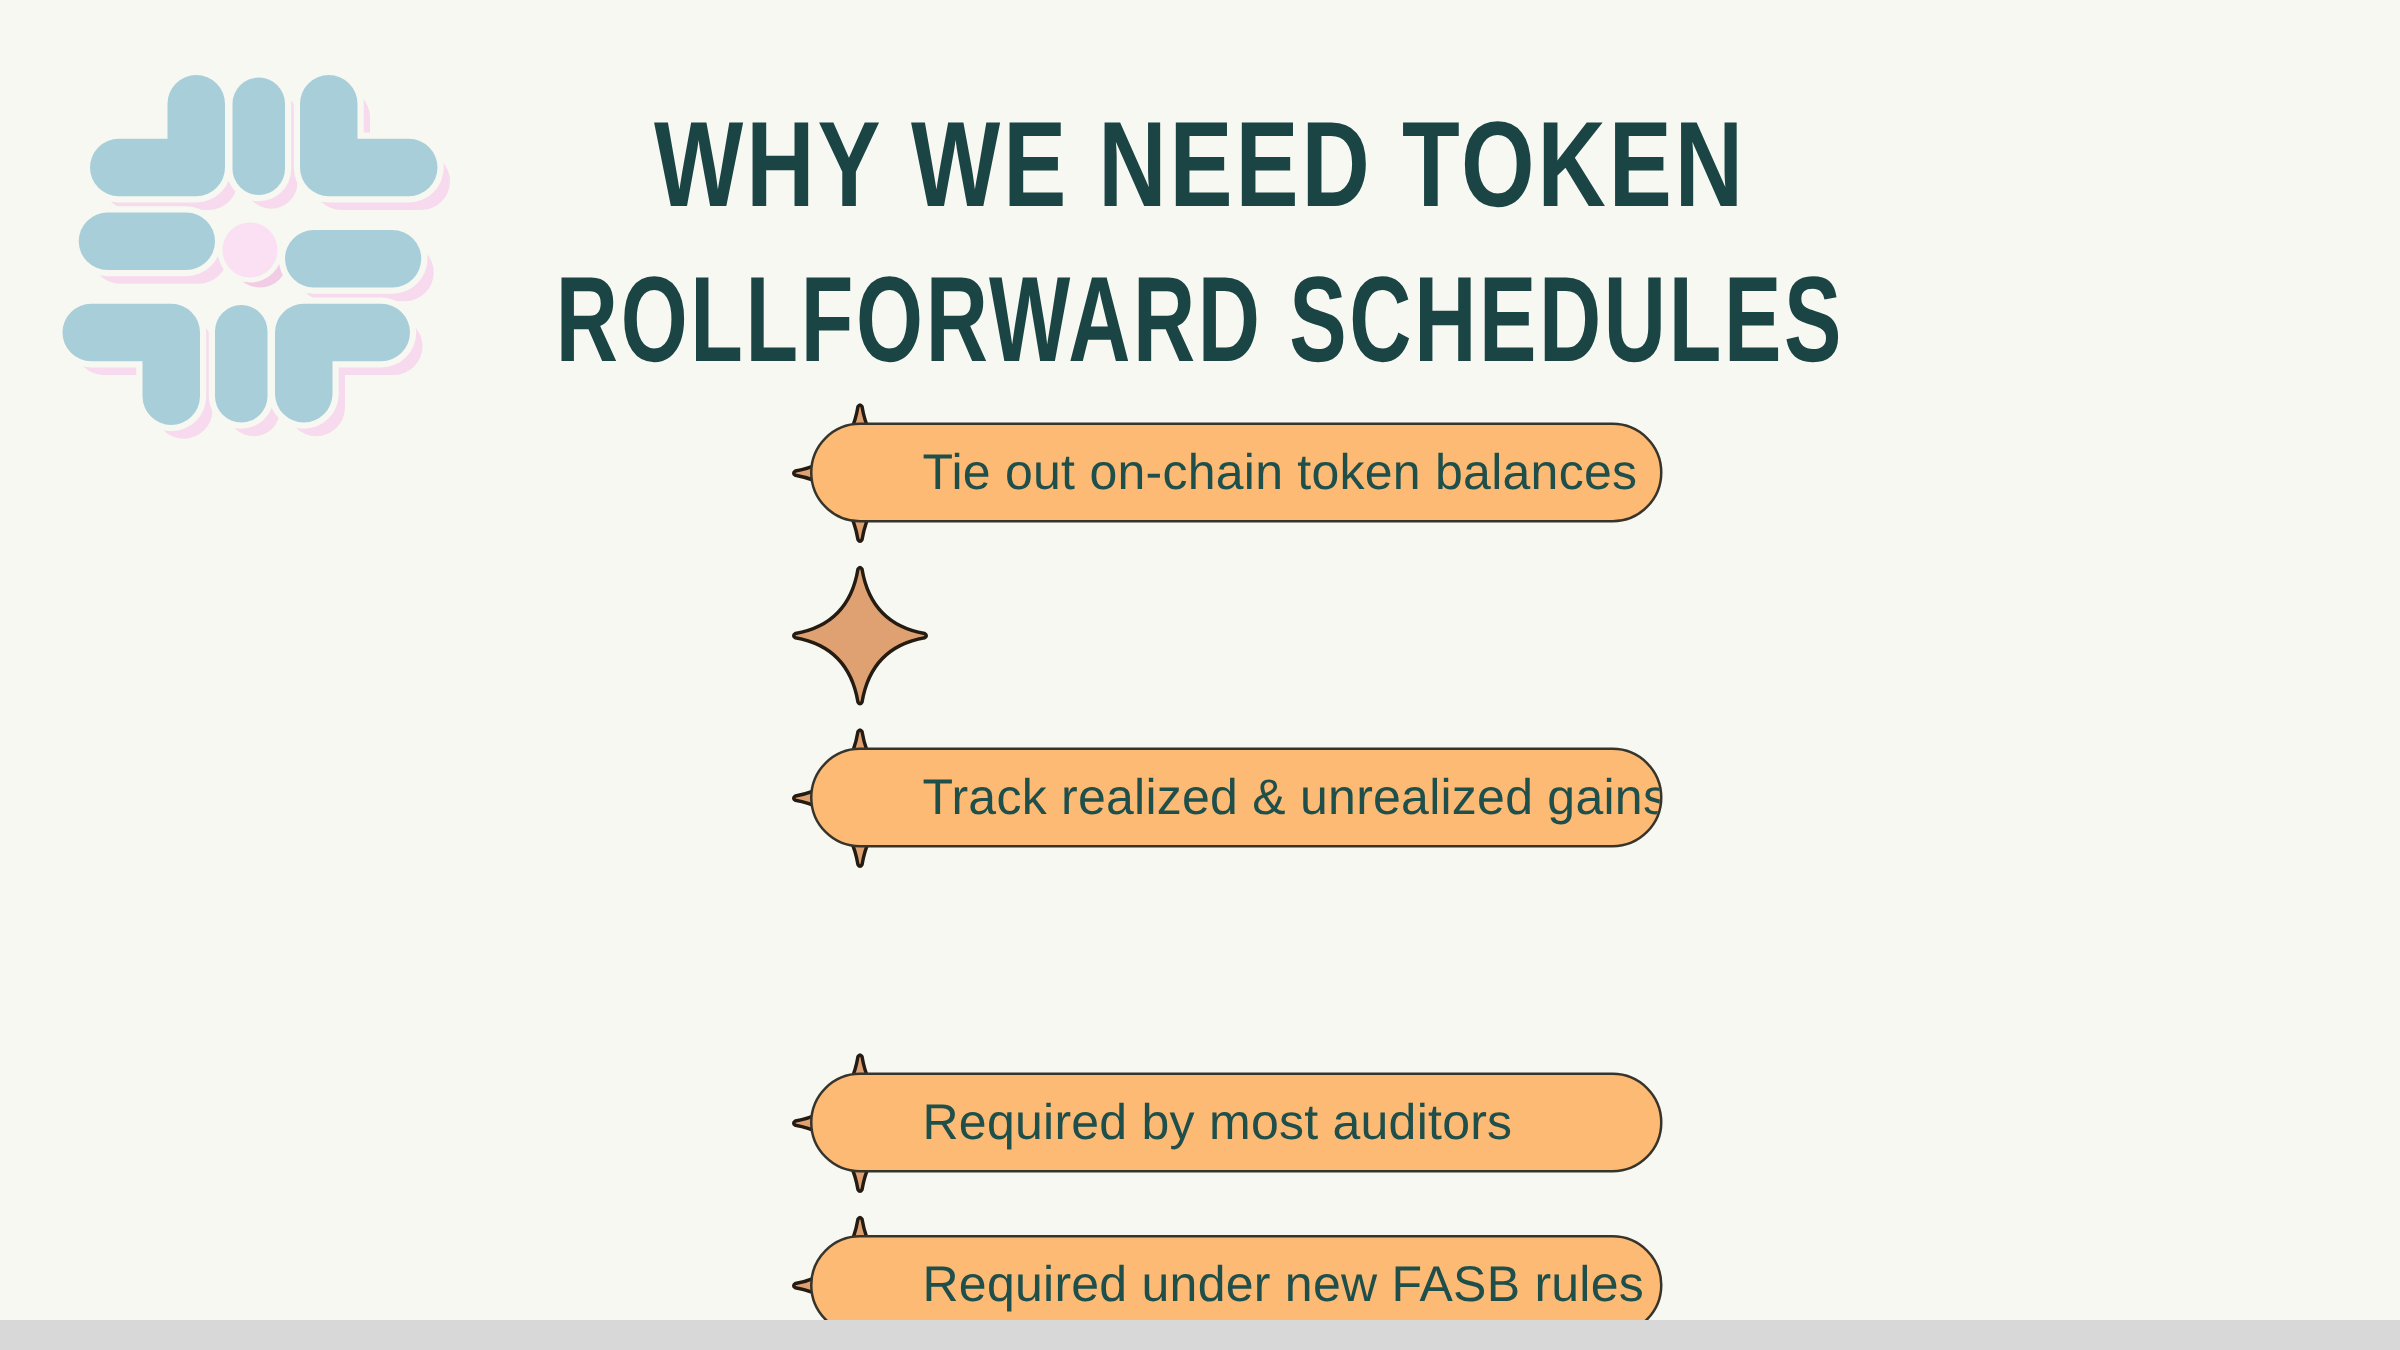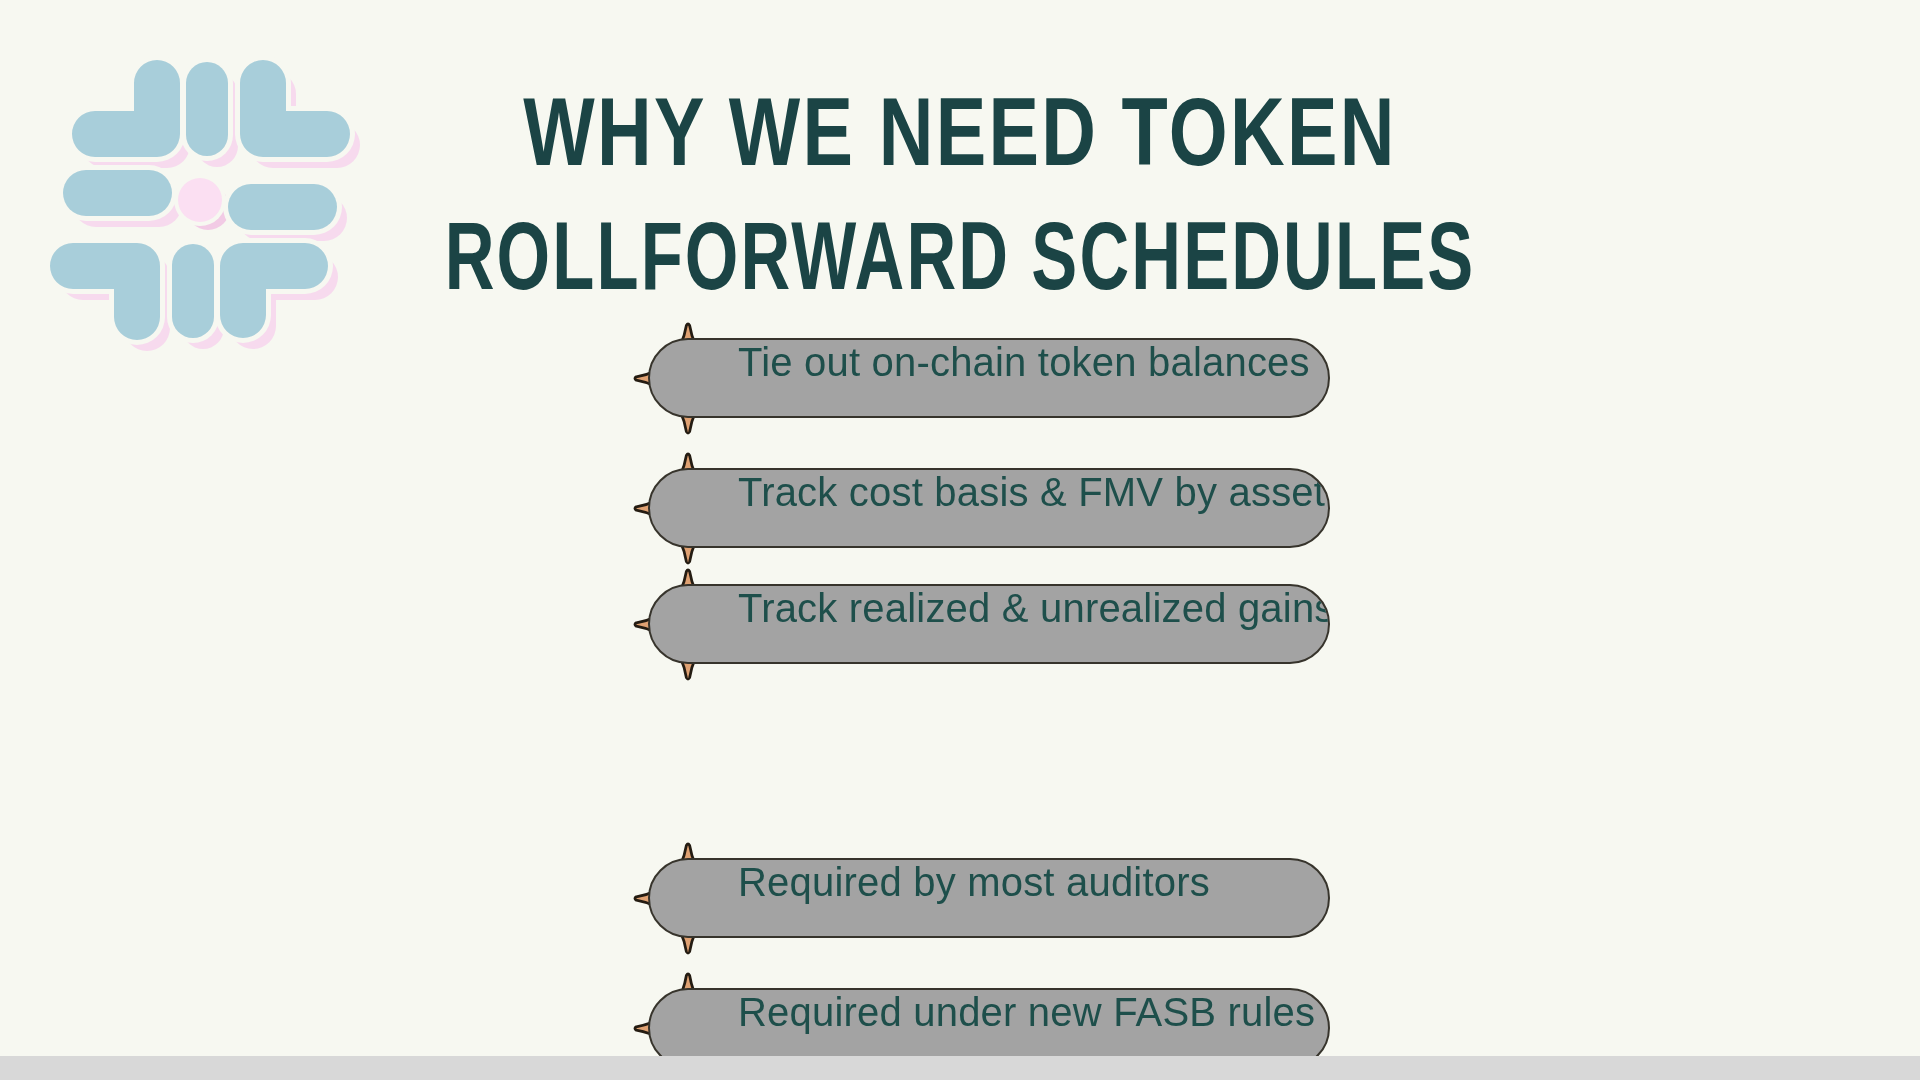--- a/index.html
+++ b/index.html
@@ -30,34 +30,34 @@
   .title-line.l1{transform:scaleX(0.78);}
   .title-line.l2{transform:scaleX(0.71);}
 
   
   .row{position:absolute;left:633px;width:712px;height:113px;}
   .row .star{position:absolute;left:0;top:0;width:110px;height:113px;}
   .pill{
     position:absolute;left:15px;top:16px;
     width:682px;height:80px;
     box-sizing:border-box;
-    background:#a3a3a3;
+    background:#fdba74;
     border:2.5px solid #37342C;
     border-radius:40px;
-    display:flex;
+    display:flex;align-items:center;
     padding-left:88px;
     overflow:hidden;
   }
   .pill span{
     font-size:40px;
     color:#1E4F4B;
     letter-spacing:0.2px;
     white-space:nowrap;
   }
-  .r0{top:322px;} .r1{top:452px;} .r2{top:568px;}
+  .r0{top:322px;} .r1{top:452px;} .r2{top:582px;}
   .r3{top:712px;} .r4{top:842px;} .r5{top:972px;}
 </style>
 </head>
 <body>
 
 <div class="canvas">
 
   <svg class="logo" viewBox="0 0 400 400" xmlns="http://www.w3.org/2000/svg">
 
     <g transform="translate(10,11)" stroke="#F7DAEE" stroke-width="46" stroke-linecap="round" stroke-linejoin="round" fill="none">
@@ -108,23 +108,20 @@
     </svg>
     <div class="pill">
       <span>Tie out on-chain token balances</span>
     </div>
   </div>
 
   <div class="row r1">
     <svg class="star" viewBox="0 0 200 200" preserveAspectRatio="none">
       <path d="M97 6 Q100 1 103 6 C112 58 142 88 194 97 Q199 100 194 103 C142 112 112 142 103 194 Q100 199 97 194 C88 142 58 112 6 103 Q1 100 6 97 C58 88 88 58 97 6 Z" fill="#DFA172" stroke="#241C12" stroke-width="5" stroke-linejoin="round"></path>
     </svg>
-    <div class="pill">
-      <span>Track cost basis &amp; FMV by asset</span>
-    </div>
   </div>
 
   <div class="row r2">
     <svg class="star" viewBox="0 0 200 200" preserveAspectRatio="none">
       <path d="M97 6 Q100 1 103 6 C112 58 142 88 194 97 Q199 100 194 103 C142 112 112 142 103 194 Q100 199 97 194 C88 142 58 112 6 103 Q1 100 6 97 C58 88 88 58 97 6 Z" fill="#DFA172" stroke="#241C12" stroke-width="5" stroke-linejoin="round"></path>
     </svg>
     <div class="pill">
       <span>Track realized &amp; unrealized gains</span>
     </div>
   </div>

